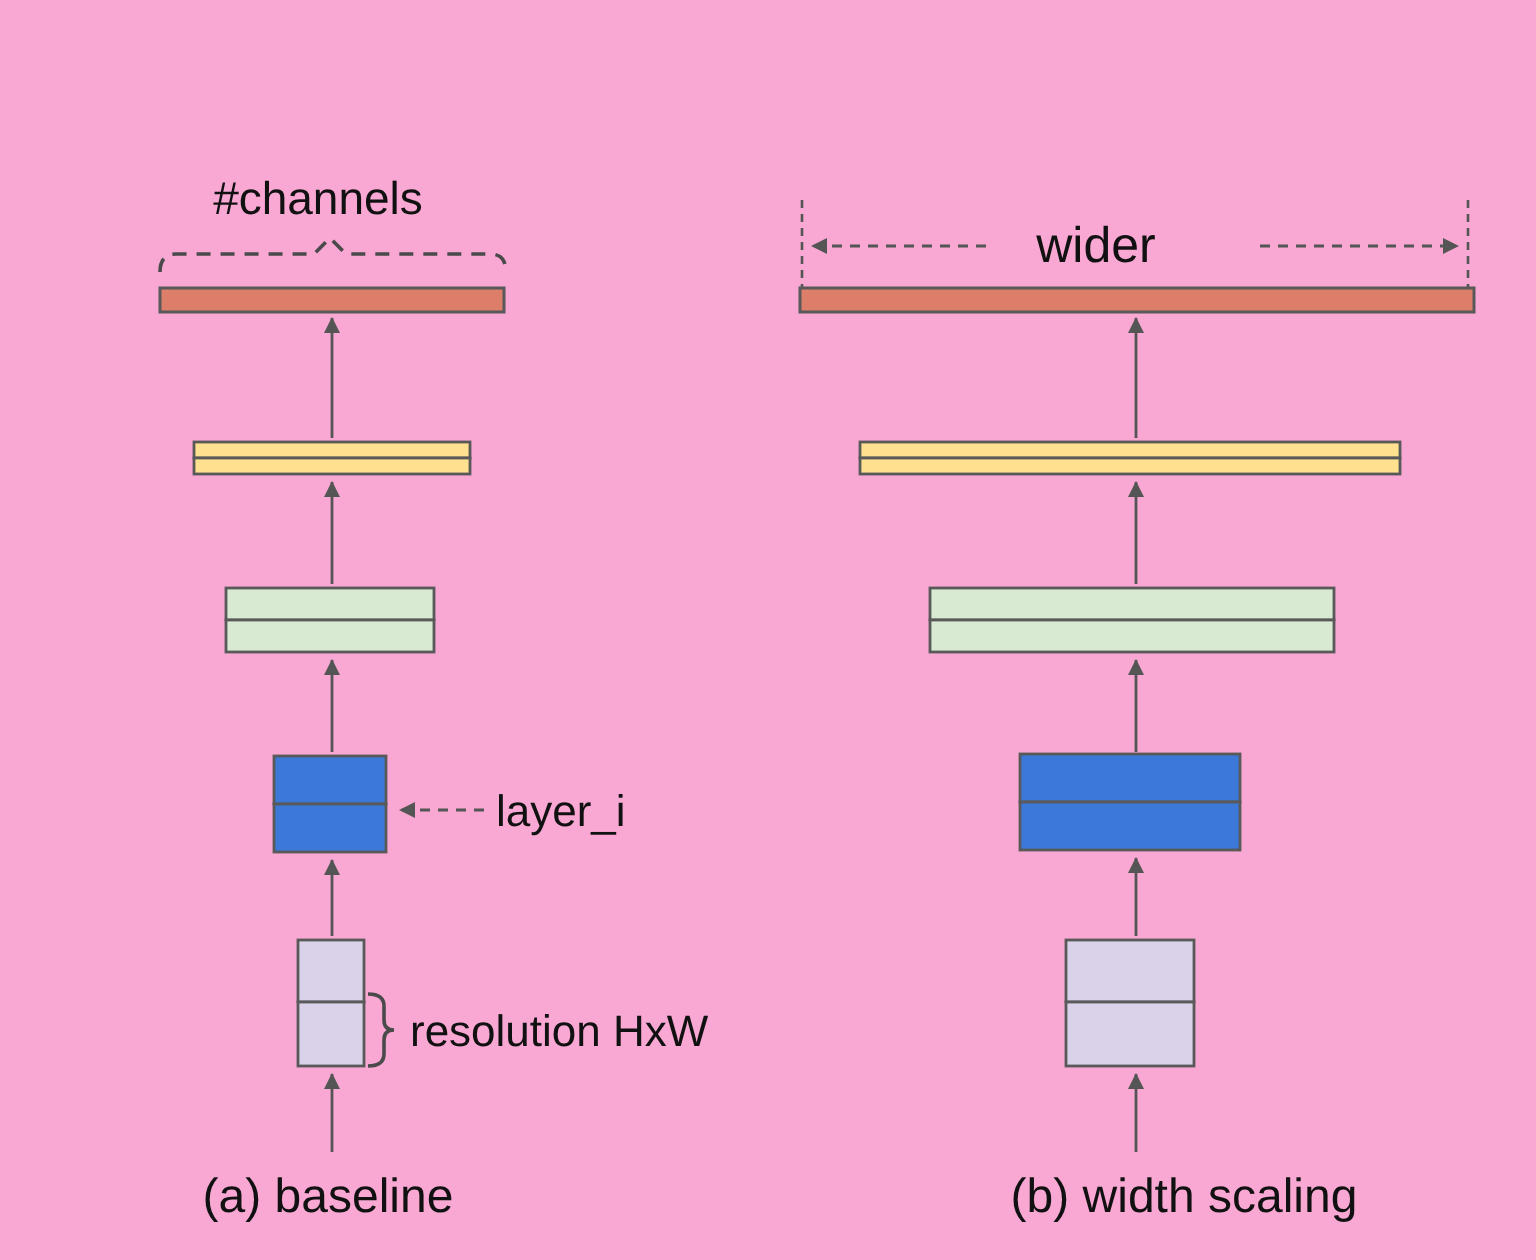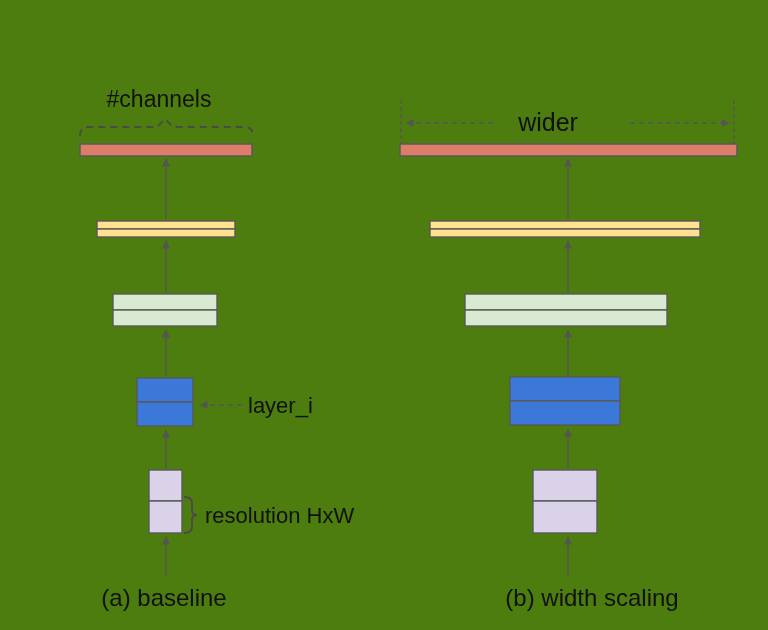--- a/index.html
+++ b/index.html
@@ -1,19 +1,19 @@
 <!DOCTYPE html>
 <html><head>
 <meta charset="utf-8">
 <style>
   html,body{margin:0;padding:0;background:#ffffff;}
   .stage{
     position:relative;
     width:768px;height:630px;
-    background:#4d7c0f;
+    background:#f9a8d4;
     font-family:"Liberation Sans", sans-serif;
     overflow:hidden;
   }
   svg{display:block;}
   .box{stroke:#595959;stroke-width:1.4;}
   .toprect{stroke:#595959;stroke-width:1.5;}
   .arrow{stroke:#555555;stroke-width:1.4;fill:none;}
   .dash-arrow{stroke:#555555;stroke-width:1.4;fill:none;stroke-dasharray:5 4;}
   .dash-guide{stroke:#555555;stroke-width:1.3;fill:none;stroke-dasharray:4 3;}
   .brace-dashed{stroke:#4a4a4a;stroke-width:1.8;fill:none;stroke-dasharray:7 5;}

